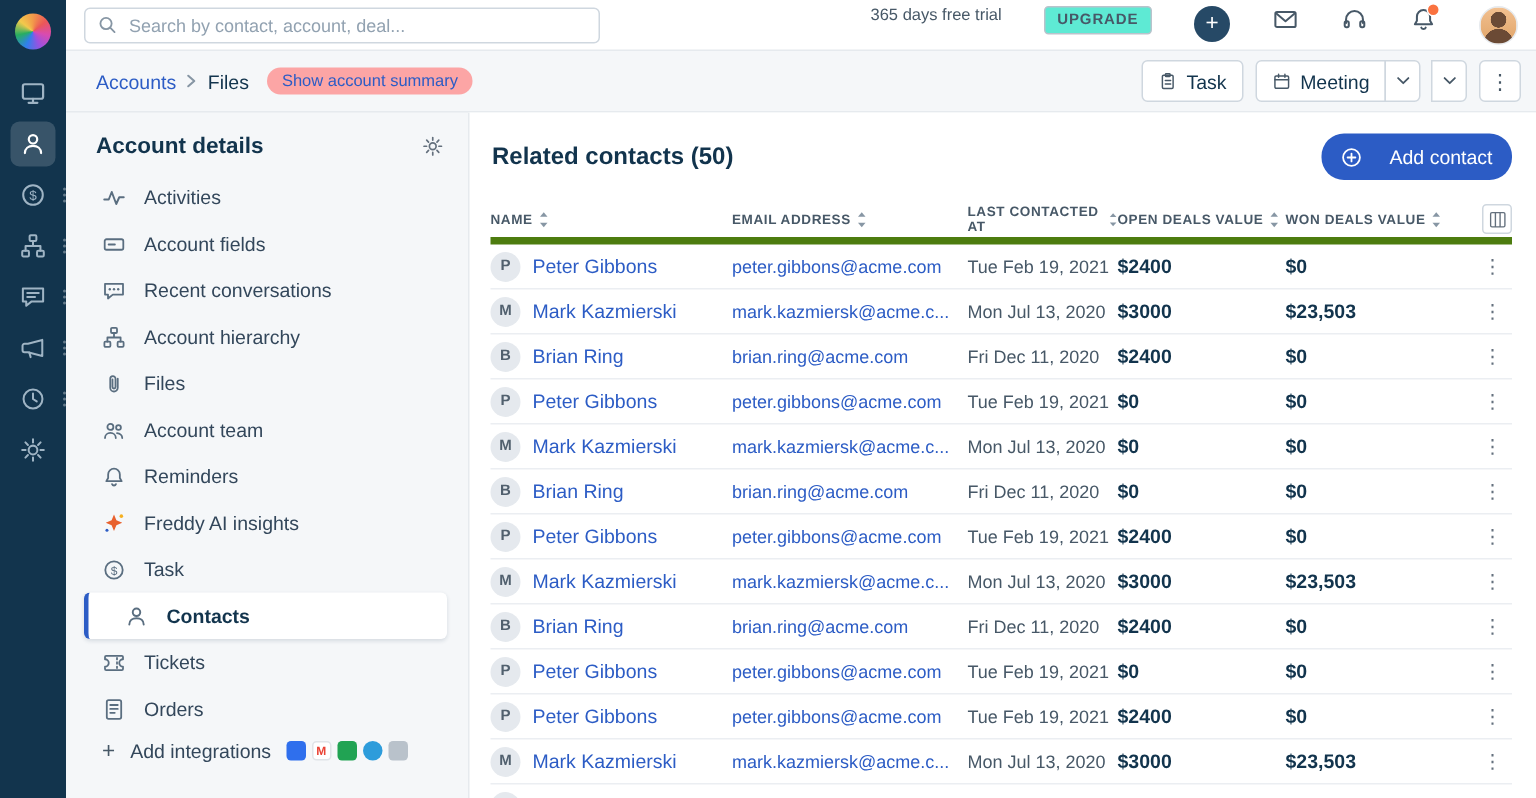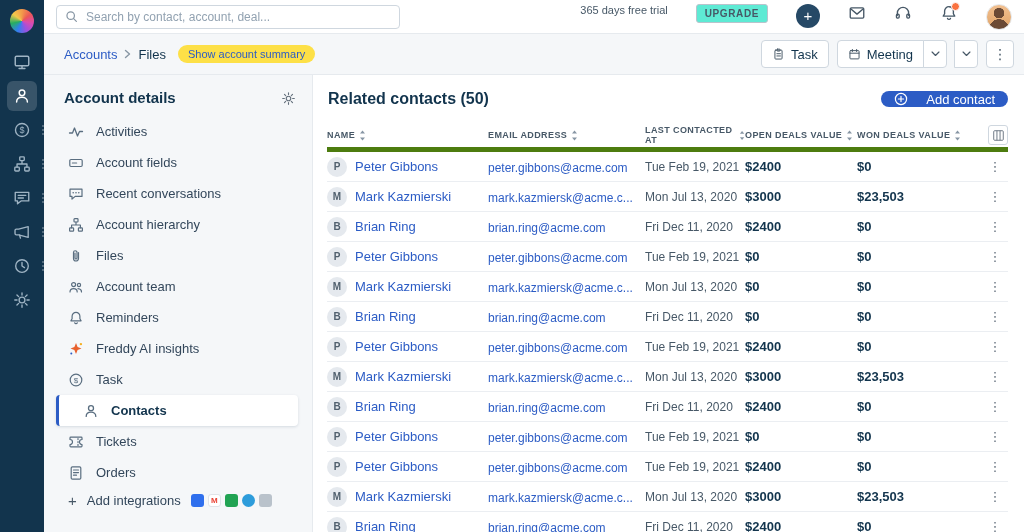--- a/index.html
+++ b/index.html
@@ -32,52 +32,52 @@
     background:
       radial-gradient(circle at 50% 34%, #6b4a35 0 26%, rgba(0,0,0,0) 27%),
       radial-gradient(circle at 50% 100%, #6b4a35 0 36%, rgba(0,0,0,0) 37%),
       linear-gradient(#f2c090,#e0a468);}
 
   
   .toolbar{position:absolute;left:44px;top:34px;width:980px;height:40px;display:flex;align-items:center;padding:0 10px 0 20px;box-sizing:border-box;}
   .crumb-link{font-size:13px;color:#2c5cc5;text-decoration:none;cursor:pointer;}
   .crumb-sep{margin:0 7px;color:#8796a4;display:flex;}
   .crumb-current{font-size:13px;color:#12344d;}
-  .summary-pill{margin-left:12px;background:#fde047;color:#2c5cc5;font-size:11px;padding:3px 10px;border-radius:12px;cursor:pointer;}
+  .summary-pill{margin-left:12px;background:#fca5a5;color:#2c5cc5;font-size:11px;padding:3px 10px;border-radius:12px;cursor:pointer;}
   .tb-buttons{margin-left:auto;display:flex;gap:8px;align-items:center;}
   .btn-group{display:flex;}
   .btn{height:28px;background:#fff;border:1px solid #cfd7df;border-radius:4px;display:flex;align-items:center;gap:6px;padding:0 10px;font-size:13px;color:#12344d;cursor:pointer;font-family:inherit;box-sizing:border-box;}
   .btn svg{color:#475867;}
   .btn-group .btn-main{border-radius:4px 0 0 4px;}
   .btn-caret{height:28px;width:24px;background:#fff;border:1px solid #cfd7df;border-left:1px solid #cfd7df;margin-left:-1px;border-radius:0 4px 4px 0;display:flex;align-items:center;justify-content:center;color:#475867;cursor:pointer;box-sizing:border-box;}
   .kebab-btn{width:28px;height:28px;background:#fff;border:1px solid #cfd7df;border-radius:4px;color:#475867;font-size:14px;display:flex;align-items:center;justify-content:center;cursor:pointer;}
 
   
   .content{position:absolute;left:44px;top:74px;width:980px;height:458px;border-top:1px solid #e6eaee;display:flex;box-sizing:border-box;}
   .sidebar{width:268px;flex:none;padding-top:12px;box-sizing:border-box;}
-  .sb-header{display:flex;align-items:flex-end;padding:2px 16px 10px 20px;}
+  .sb-header{display:flex;align-items:center;padding:2px 16px 10px 20px;}
   .sb-title{font-size:15px;font-weight:bold;color:#12344d;}
   .sb-gear{margin-left:auto;color:#64707d;cursor:pointer;display:flex;}
   .side-item{height:31px;display:flex;align-items:center;gap:12px;padding-left:24px;margin-right:14px;font-size:13px;color:#33475b;cursor:pointer;box-sizing:border-box;}
   .si-icon{width:16px;height:16px;color:#5a6e80;display:flex;flex:none;}
   .side-item.selected{background:#fff;border-left:3px solid #2c5cc5;margin-left:12px;padding-left:24px;border-radius:4px;box-shadow:0 1px 3px rgba(18,52,77,.14);color:#12344d;font-weight:bold;}
   .add-integrations{margin-top:5px;display:flex;align-items:center;gap:10px;padding-left:24px;font-size:13px;color:#33475b;cursor:pointer;}
   .ai-plus{color:#475867;font-size:15px;line-height:1;}
   .mini-icons{display:flex;gap:4px;align-items:center;}
   .mini{width:13px;height:13px;border-radius:3px;display:flex;align-items:center;justify-content:center;font-size:8px;font-weight:bold;}
   .mini.cal{background:#2f6fed;color:#fff;}
   .mini.gmail{background:#fff;border:1px solid #e0e4e8;color:#ea4335;box-sizing:border-box;}
   .mini.sheet{background:#21a353;color:#fff;}
   .mini.circle{background:#2d9cdb;border-radius:50%;}
   .mini.gray{background:#b9c2cb;}
 
   .main{flex:1;background:#fff;border-left:1px solid #e6eaee;padding:14px 16px 0 14px;box-sizing:border-box;overflow:hidden;}
   .main-header{display:flex;align-items:center;margin-bottom:14px;}
   .main-title{font-size:16px;font-weight:bold;color:#12344d;}
-  .add-contact-btn{margin-left:auto;height:16px;border:0;border-radius:15px;background:#2c5cc5;color:#fff;font-size:13px;display:flex;align-items:center;gap:18px;padding:0 13px;cursor:pointer;font-family:inherit;}
+  .add-contact-btn{margin-left:auto;height:31px;border:0;border-radius:15px;background:#2c5cc5;color:#fff;font-size:13px;display:flex;align-items:center;gap:18px;padding:0 13px;cursor:pointer;font-family:inherit;}
 
   .tgrid{display:grid;grid-template-columns:161px 157px 100px 112px 128px 1fr;align-items:center;}
   .thead{height:24px;border-bottom:5px solid #4d7c0f;color:#475867;font-size:9px;font-weight:bold;letter-spacing:.4px;}
   .th{display:flex;align-items:center;gap:4px;cursor:pointer;}
   .th-last{display:flex;justify-content:flex-end;}
   .col-picker{width:20px;height:20px;border:1px solid #cfd7df;border-radius:3px;display:flex;align-items:center;justify-content:center;color:#64707d;cursor:pointer;background:#fff;box-sizing:border-box;}
 
   .trow{height:29px;border-bottom:1px solid #ebeef2;}
   .name-cell{display:flex;align-items:center;gap:8px;}
   .avatar{width:20px;height:20px;border-radius:50%;background:#e5e9ee;color:#51606e;font-size:10px;font-weight:bold;display:flex;align-items:center;justify-content:center;flex:none;}

